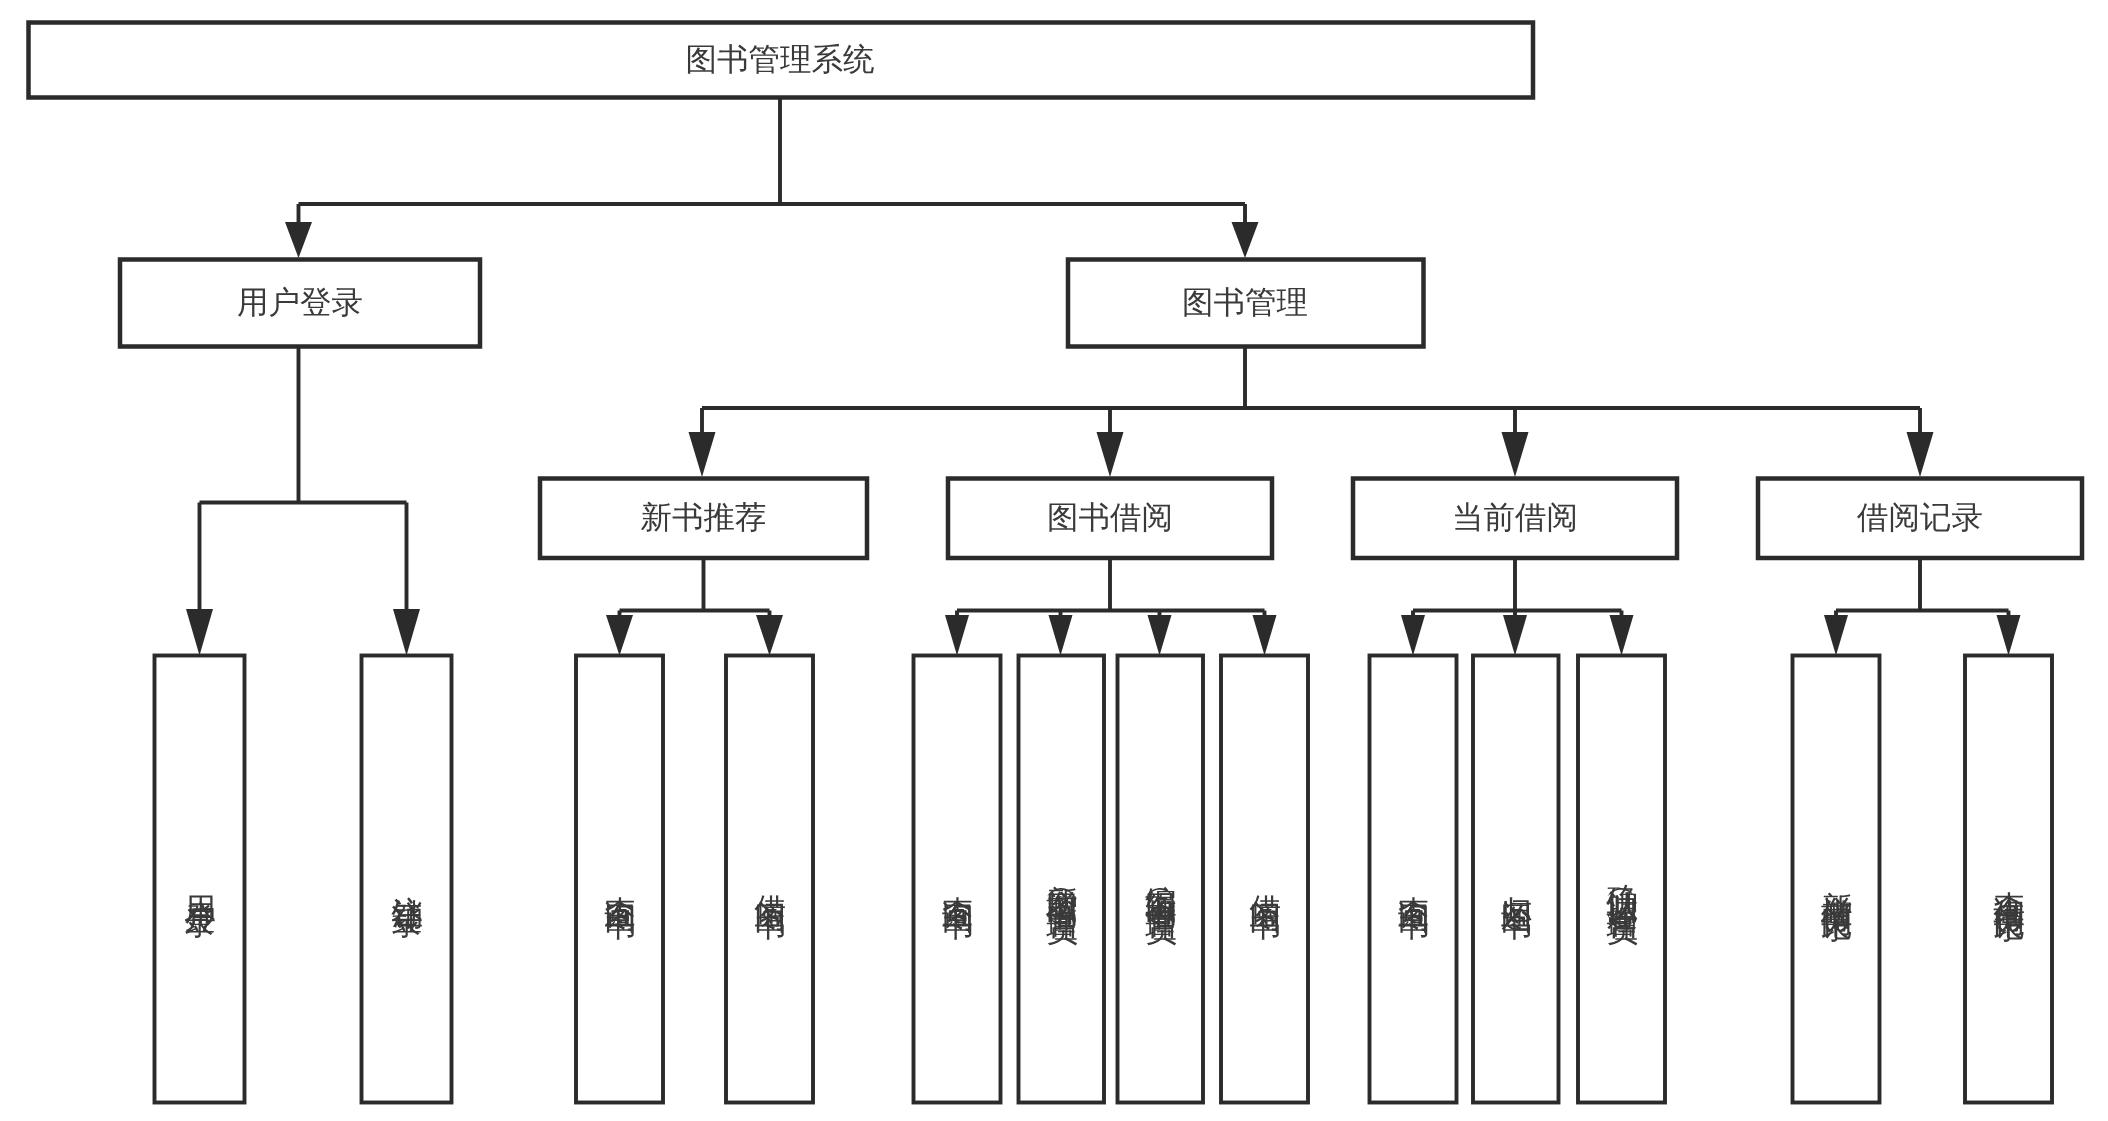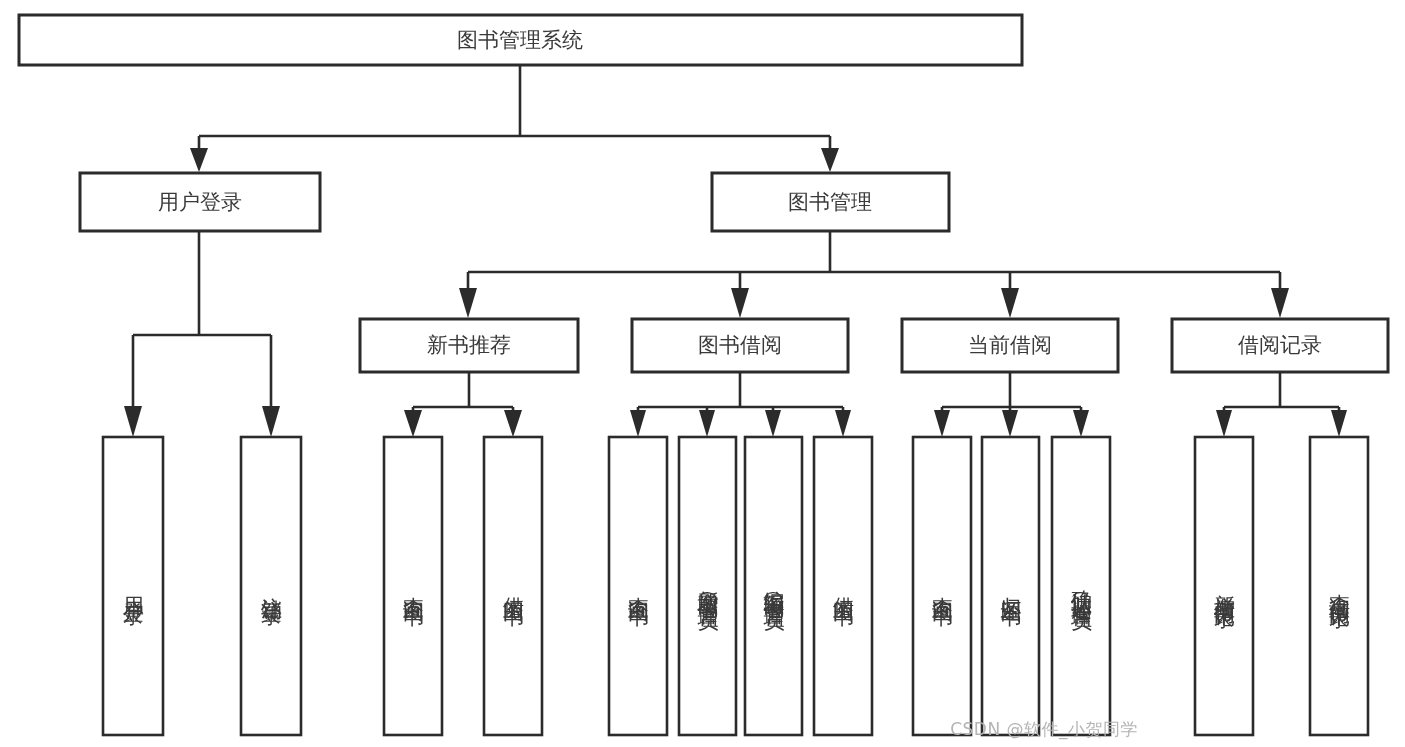--- a/index.html
+++ b/index.html
@@ -252,15 +252,14 @@
     <span class="leaf-label-text">确认归还（管理员）</span>
   </div>
 
   <div class="leaf-label-cell" style="left:1195px; top:437px; width:58px; height:298px;">
     <span class="leaf-label-text">新增借阅记录</span>
   </div>
   <div class="leaf-label-cell" style="left:1310px; top:437px; width:58px; height:298px;">
     <span class="leaf-label-text">查询借阅记录</span>
   </div>
 
-  <div class="watermark">CSDN @软件_小贺同学</div>
 
 </div>
 
 </body></html>

